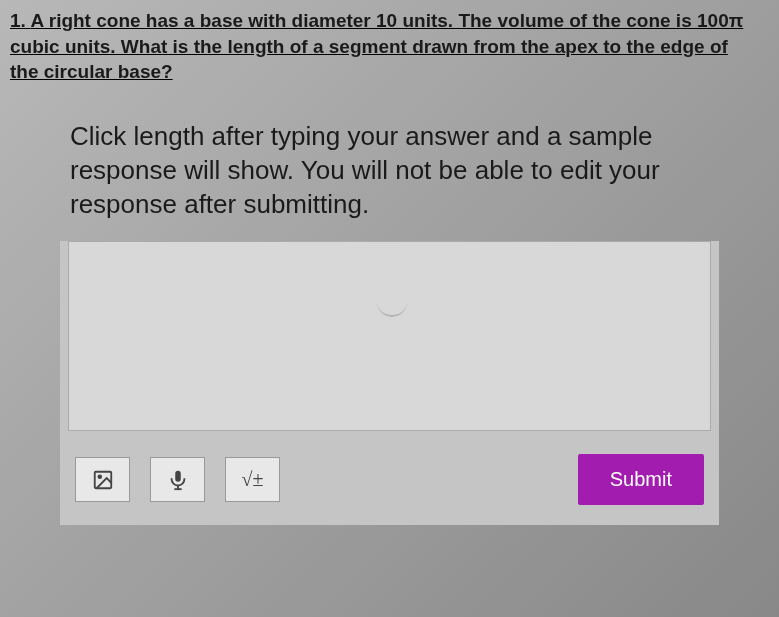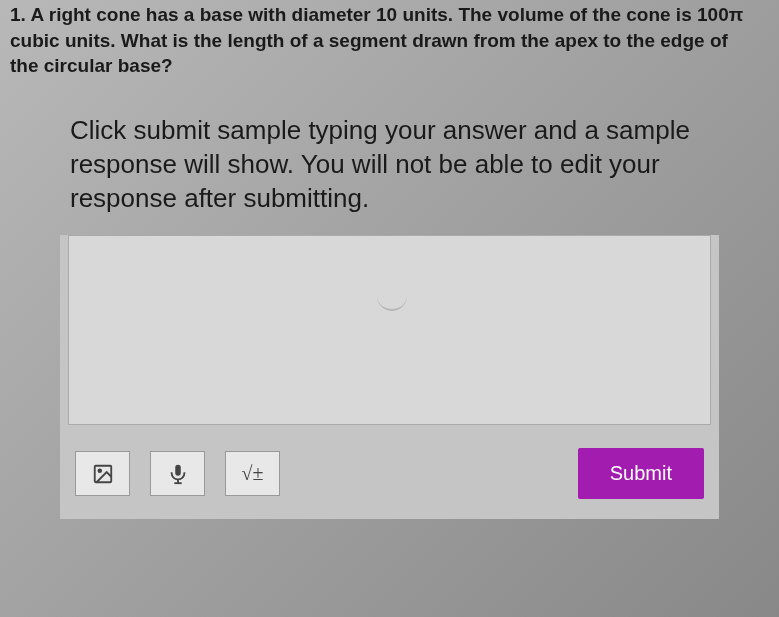--- a/index.html
+++ b/index.html
@@ -5,21 +5,22 @@
     * { margin: 0; padding: 0; box-sizing: border-box; }
     body {
       width: 779px;
       height: 617px;
       background: linear-gradient(135deg, #b8b8b8 0%, #a0a0a0 50%, #888 100%);
       font-family: Arial, Helvetica, sans-serif;
       overflow: hidden;
       position: relative;
     }
     .question-block {
-      padding: 2px 20px 15px 10px;
+      padding: 8px 20px 15px 10px;
+      text-decoration: underline;
     }
     .question-text {
       font-size: 19px;
       font-weight: bold;
       color: #1a1a1a;
       line-height: 1.35;
     }
     .question-number {
       display: inline;
     }
@@ -88,21 +89,21 @@
 </head>
 <body>
 
 <div class="question-block">
   <p class="question-text">
     <span class="question-number">1.</span>
     <span>A right cone has a base with diameter 10 units. The volume of the cone is 100π cubic units. What is the length of a segment drawn from the apex to the edge of the circular base?</span>
   </p>
 </div>
 
-<div class="instructions">Click submit sample typing your answer and a sample response will show. You will not be able to edit your response after submitting.</div>
+<div class="instructions">Click length after typing your answer and a sample response will show. You will not be able to edit your response after submitting.</div>
 
 <div class="answer-container">
   <div class="answer-box">
     <div class="cursor-mark"></div>
   </div>
   <div class="toolbar">
     <div class="tool-btn">
       <svg viewBox="0 0 24 24" fill="none" stroke="#444" stroke-width="2">
         <rect x="3" y="3" width="18" height="18" rx="1"></rect>
         <circle cx="8.5" cy="8.5" r="1.5" fill="#444"></circle>

